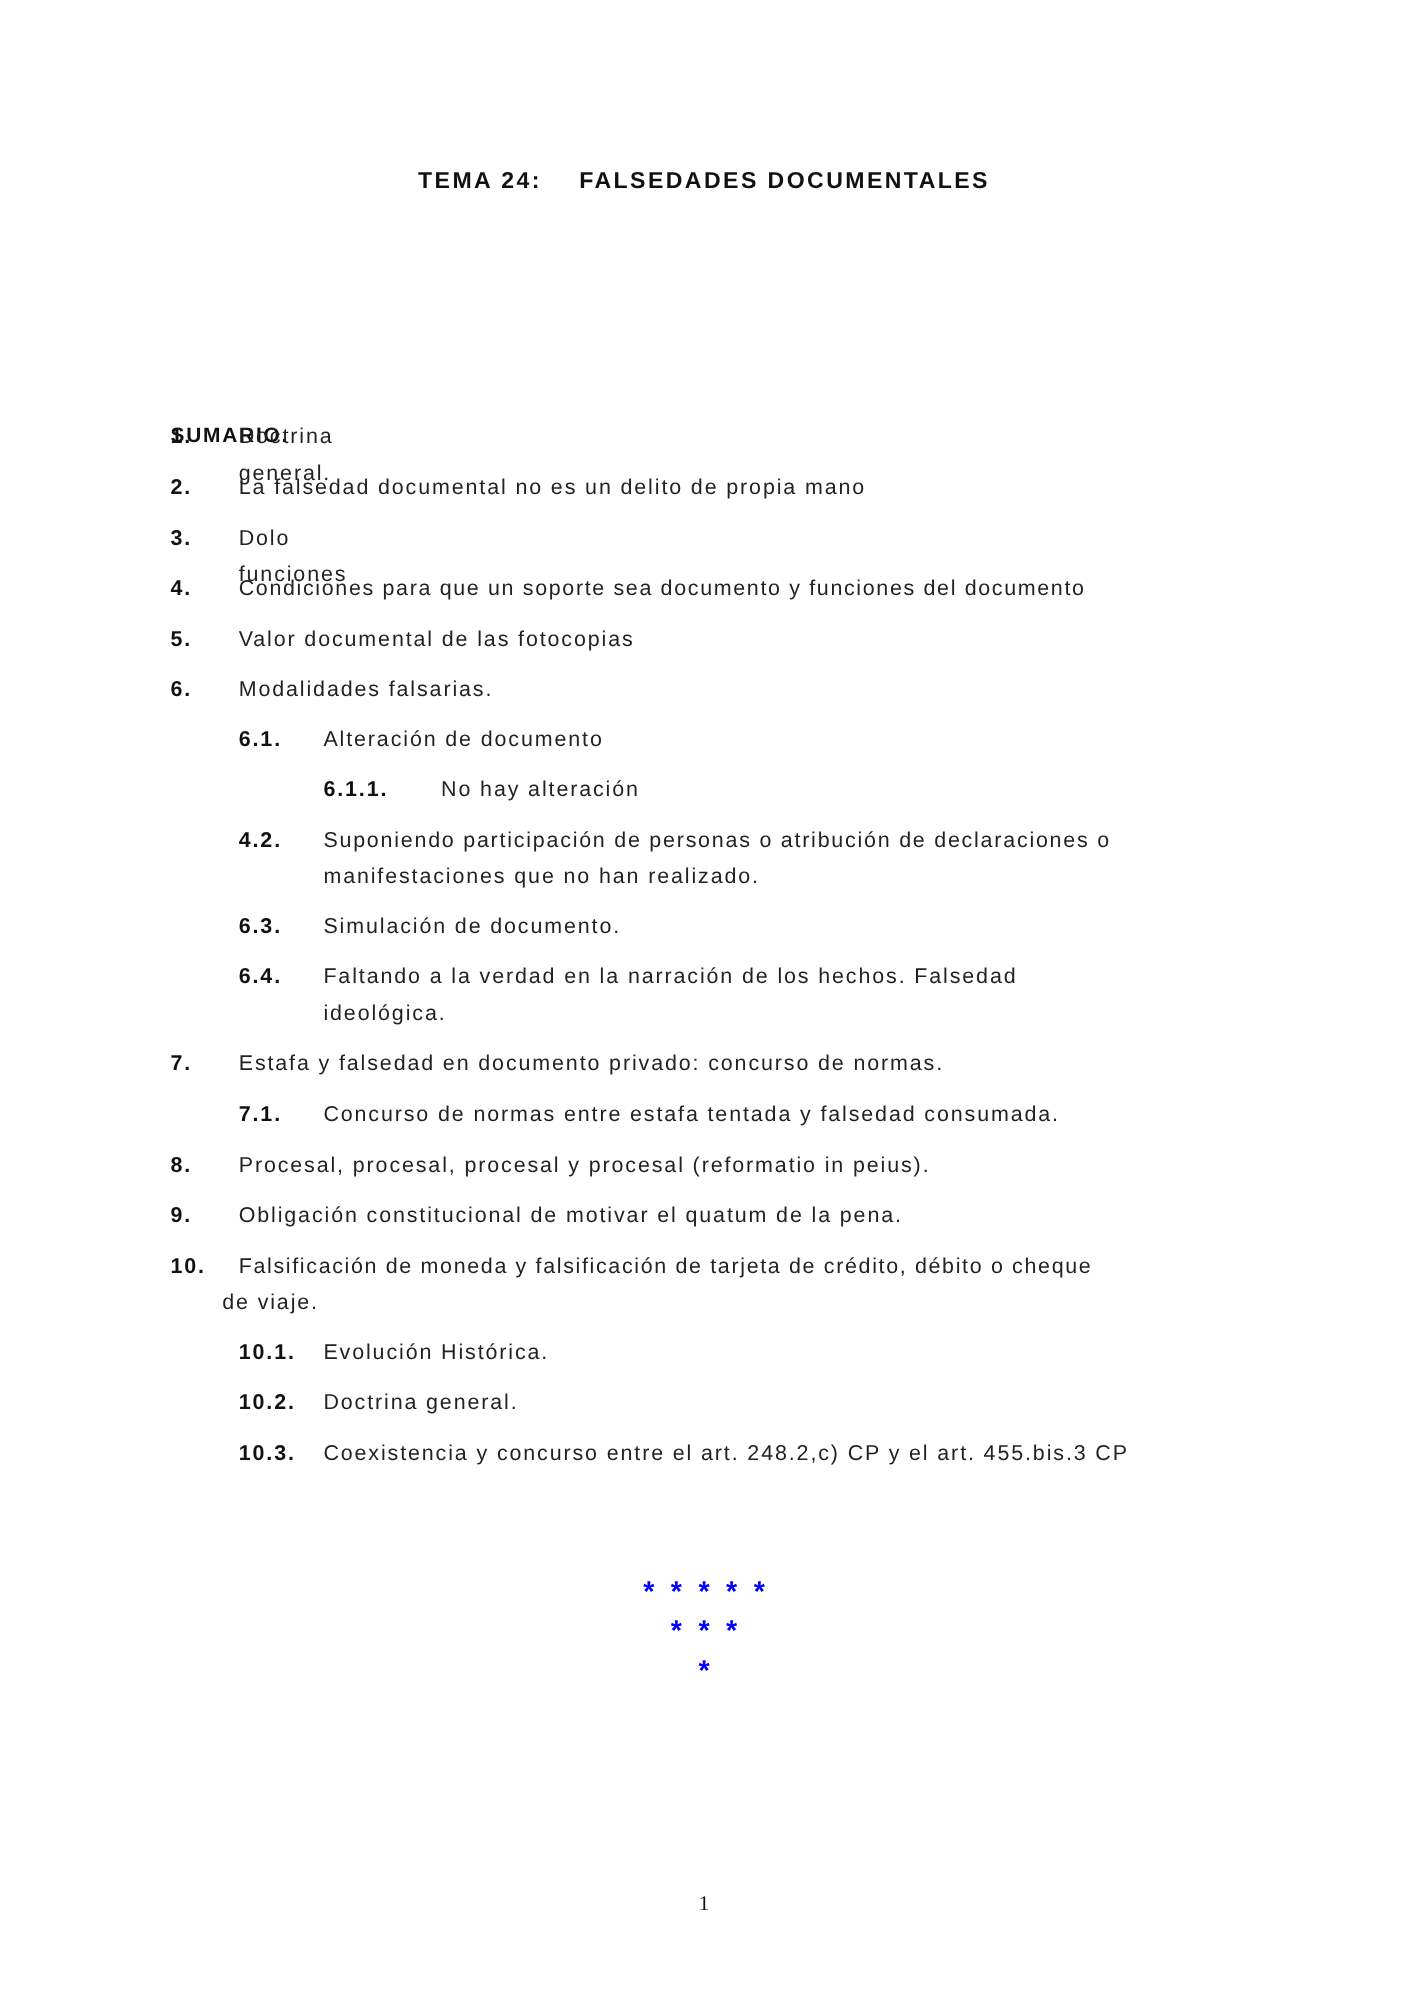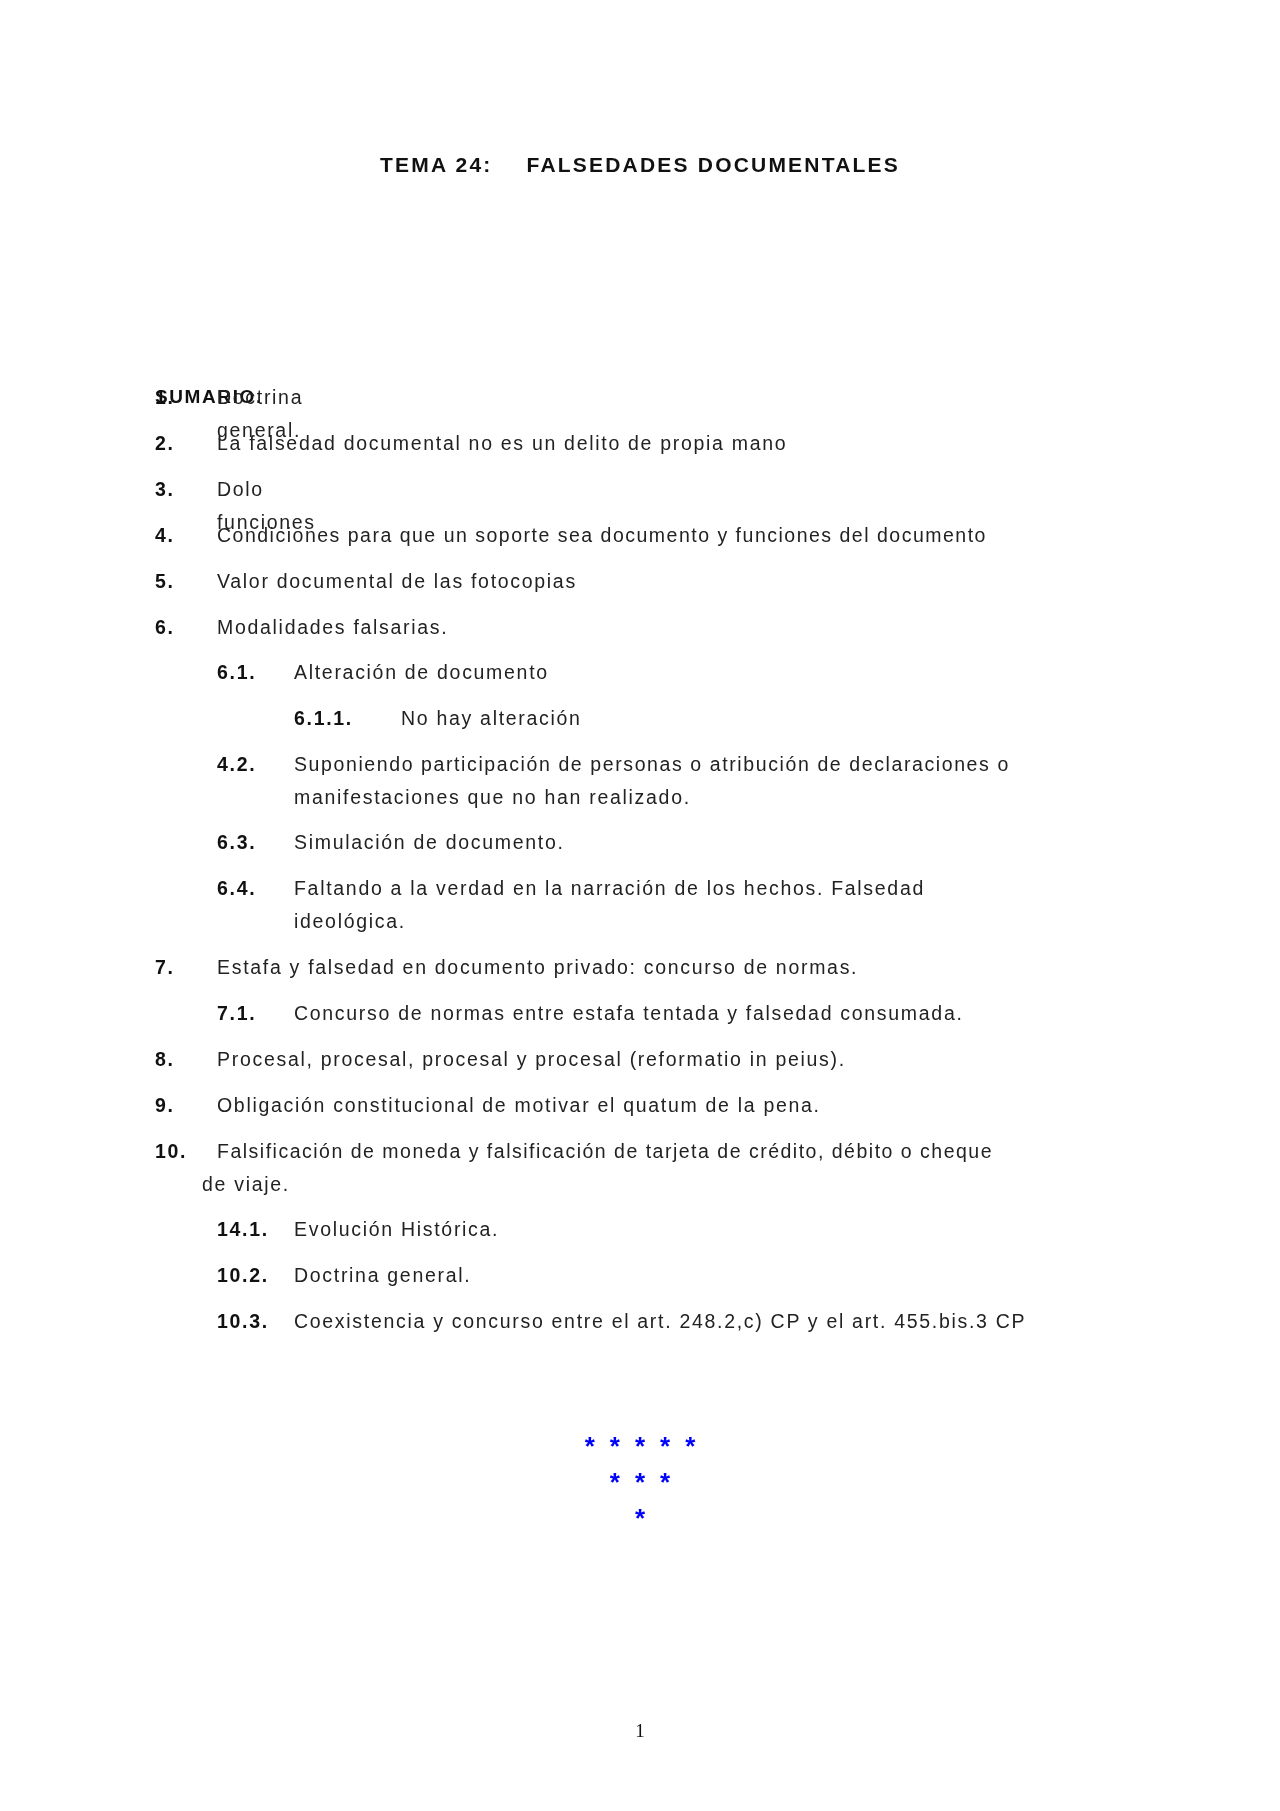--- a/index.html
+++ b/index.html
@@ -102,21 +102,21 @@
     <span class="txt" style="left:217px;white-space:nowrap">Obligación constitucional de motivar el quatum de la pena.</span>
   </div>
 
   <div class="item" style="top:1135px;left:0;">
     <span class="num" style="left:155px">10.</span>
     <span class="txt" style="left:217px;white-space:nowrap;letter-spacing:1.5px">Falsificación de moneda y falsificación de tarjeta de crédito, débito o cheque</span>
     <span class="txt" style="left:202px;top:33px;white-space:nowrap">de viaje.</span>
   </div>
 
   <div class="item" style="top:1213px;left:0;">
-    <span class="num" style="left:217px">14.1.</span>
+    <span class="num" style="left:217px">10.1.</span>
     <span class="txt" style="left:294px;white-space:nowrap">Evolución Histórica.</span>
   </div>
 
   <div class="item" style="top:1259px;left:0;">
     <span class="num" style="left:217px">10.2.</span>
     <span class="txt" style="left:294px;white-space:nowrap">Doctrina general.</span>
   </div>
 
   <div class="item" style="top:1305px;left:0;">
     <span class="num" style="left:217px">10.3.</span>

